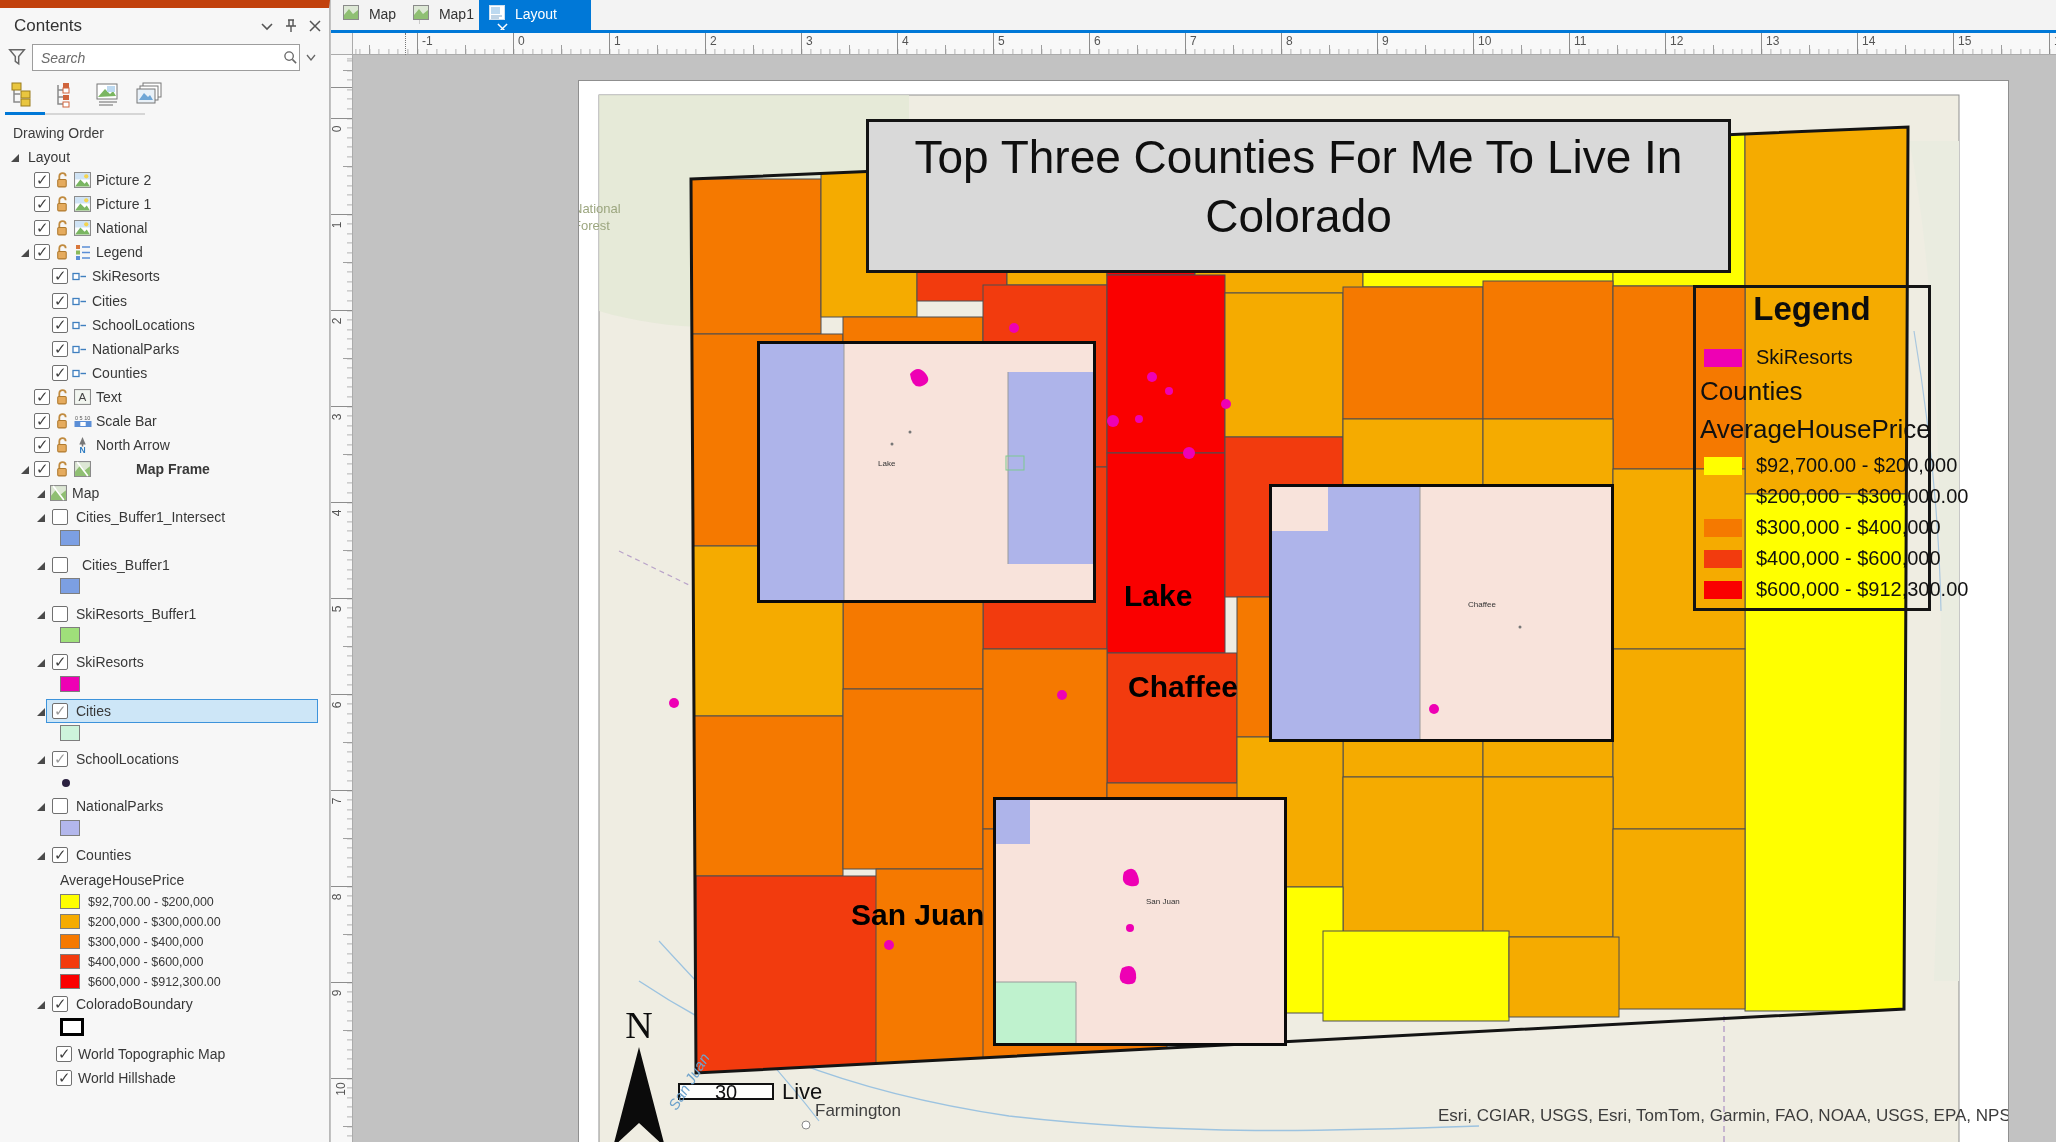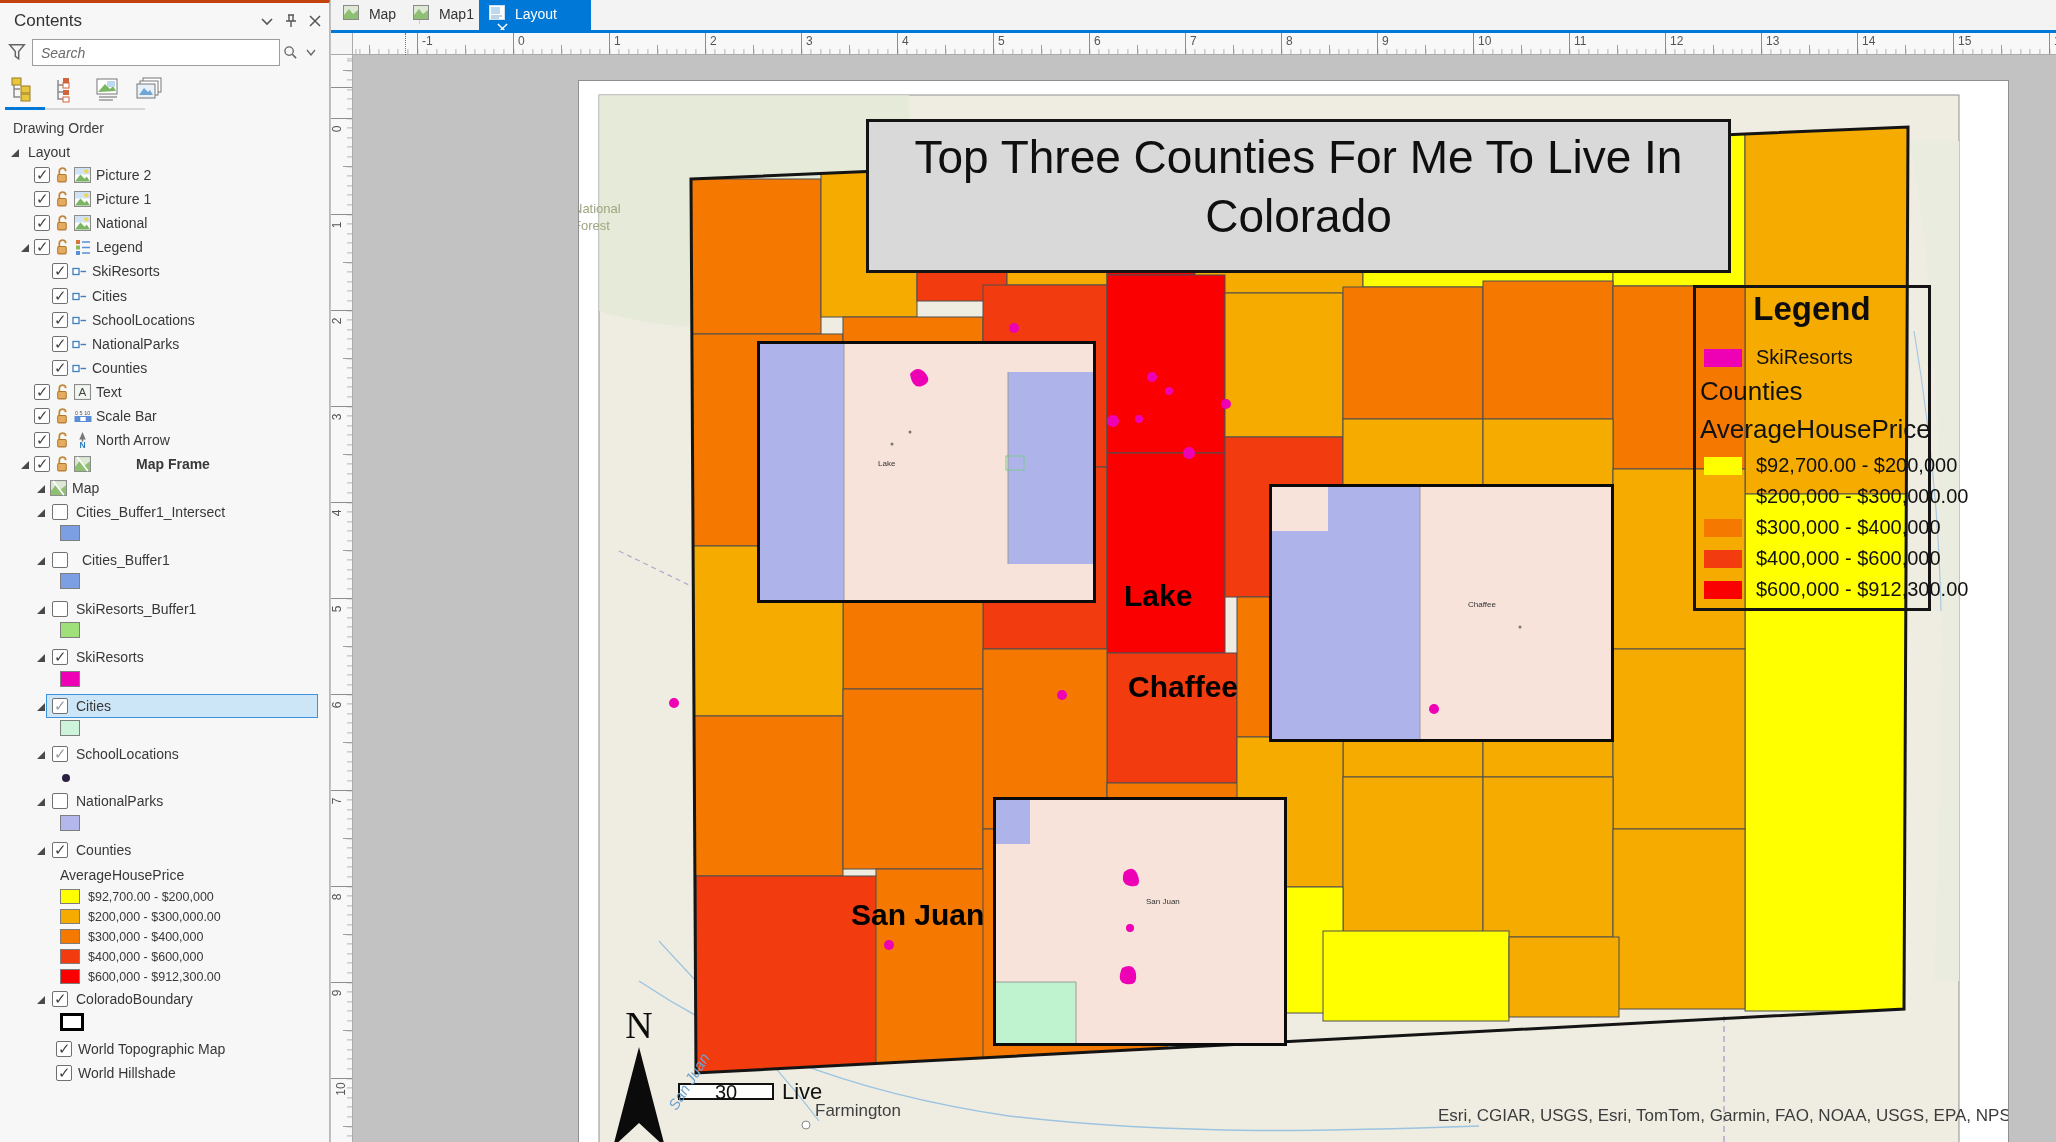--- a/index.html
+++ b/index.html
@@ -1,26 +1,26 @@
 <!DOCTYPE html>
 <html><head>
 <meta charset="utf-8">
 <style>
   * { margin:0; padding:0; box-sizing:border-box; }
   html,body { width:2056px; height:1142px; overflow:hidden; background:#C2C2C2;
               font-family:"Liberation Sans", sans-serif; }
 
   
   #panel { position:absolute; left:0; top:0; width:330px; height:1142px;
-           background:#F7F7F7; border-right:1px solid #B9B9B9; border-top:3px solid #c2410c; }
+           background:#F7F7F7; border-right:1px solid #B9B9B9; border-top:8px solid #c2410c; }
   #panel-title { position:absolute; left:14px; top:8px; font-size:17px; color:#333; }
   .panel-hdr-icon { position:absolute; top:10px; width:18px; height:16px; cursor:pointer; }
   #search-row { position:absolute; left:6px; top:36px; width:318px; height:28px; }
   #filter-icon { position:absolute; left:2px; top:4px; }
-  #search-box { position:absolute; left:26px; top:0; width:248px; height:27px; background:#fff;
+  #search-box { position:absolute; left:26px; top:0; width:268px; height:27px; background:#fff;
                 border:1px solid #9D9D9D; font-size:14px; font-style:italic; color:#555;
                 padding:0 29px 0 8px; outline:none; }
   #search-box::placeholder { color:#6b6b6b; font-style:italic; }
   #search-mag { position:absolute; right:26px; top:6px; }
   #search-chev { position:absolute; right:8px; top:10px; }
   #toolbar { position:absolute; left:8px; top:72px; height:34px; }
   .tb-icon { display:inline-block; width:30px; height:30px; margin-right:8px; vertical-align:top; cursor:pointer; }
   #tb-underline-active { position:absolute; left:5px; top:104px; width:40px; height:3px; background:#0078D7; }
   #tb-underline-rest { position:absolute; left:45px; top:105px; width:100px; height:2px; background:#D6D6D6; }
   #drawing-order { position:absolute; left:13px; top:117px; font-size:14px; color:#3c3c3c; }

